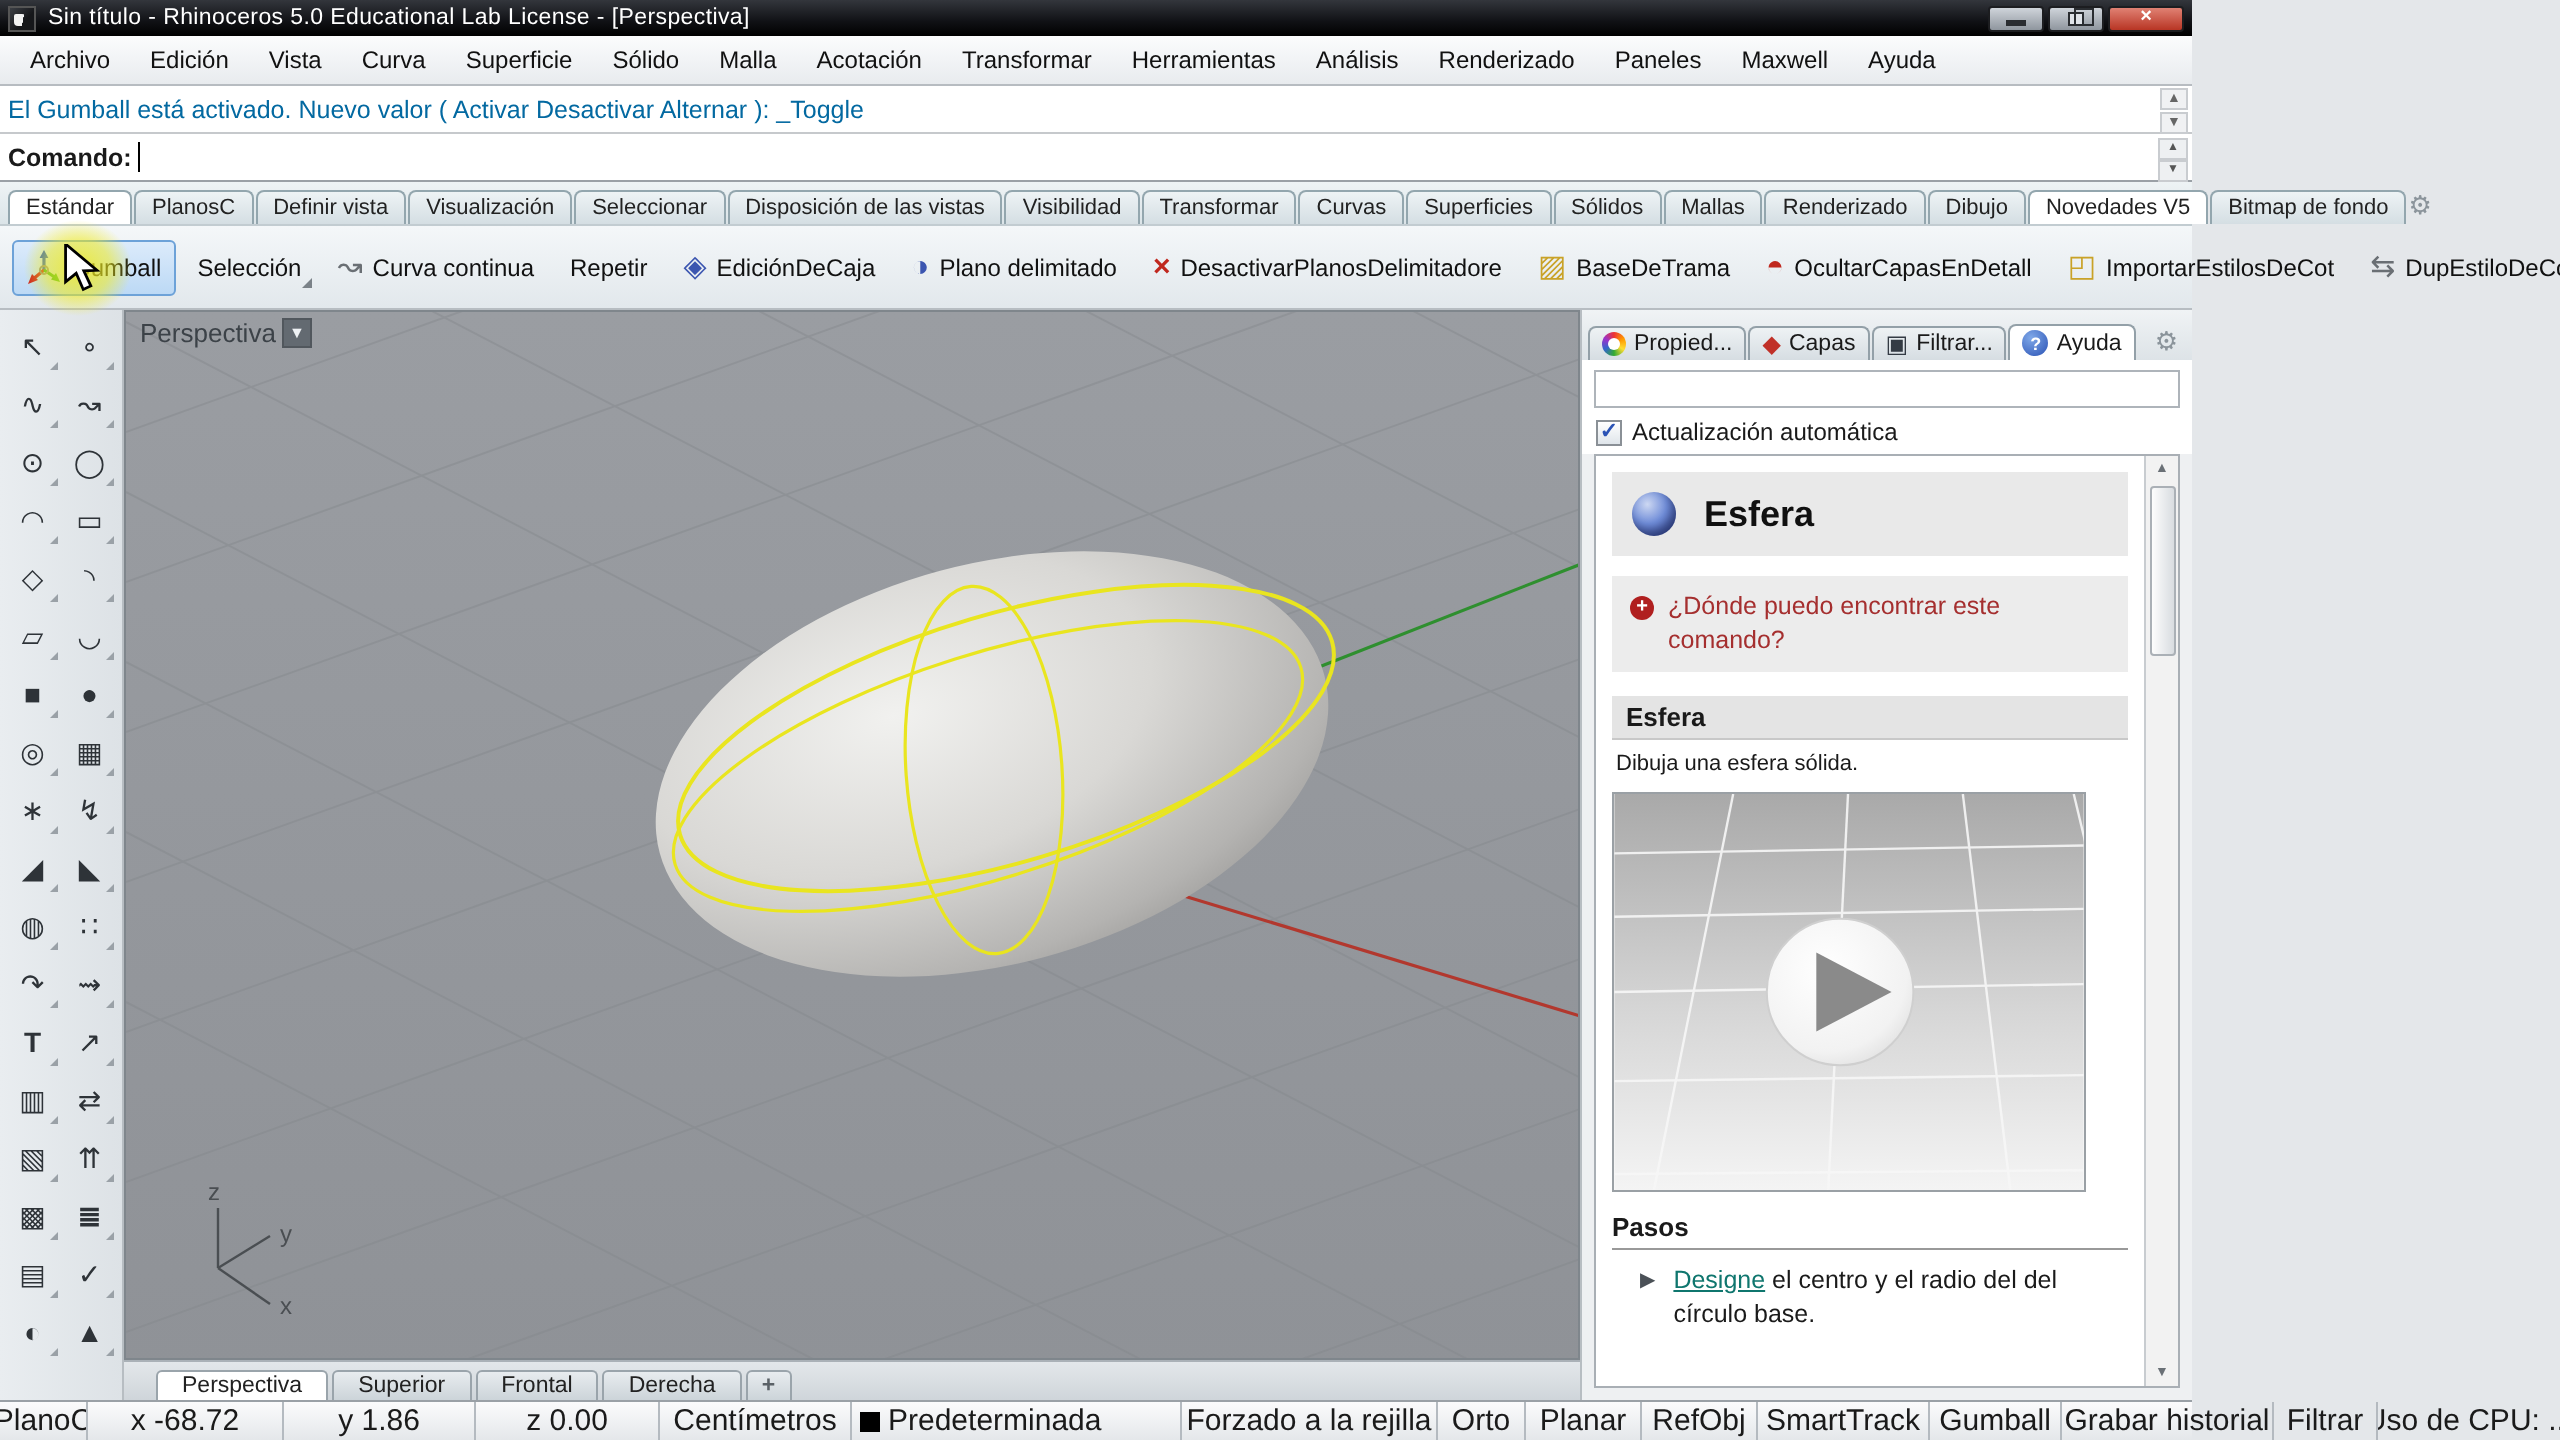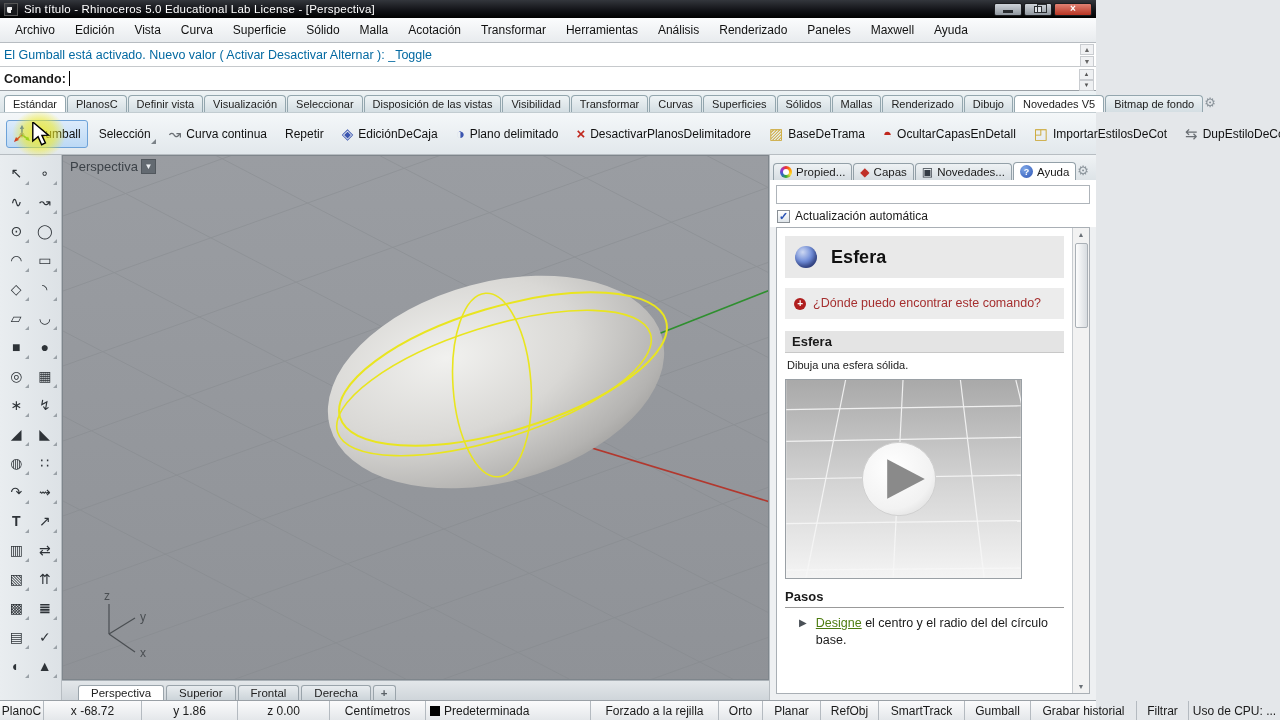--- a/index.html
+++ b/index.html
@@ -88,29 +88,29 @@
   .help-find { background:#ececec; margin-top:10px; padding:7px 9px; display:flex; gap:7px; align-items:flex-start; }
   .plus-ico { width:12px; height:12px; flex:0 0 12px; border-radius:50%; background:#b01f1f; color:#fff; font-size:10px; font-weight:bold; display:flex; align-items:center; justify-content:center; line-height:1; margin-top:3px;}
   .help-find a { color:#a52f2f; font-size:12.5px; text-decoration:none; line-height:1.35; }
   .help-sec { background:#e4e4e4; margin-top:12px; padding:3px 7px; font-weight:bold; font-size:13px; border-bottom:1px solid #c8c8c8; }
   .help-desc { padding:6px 2px; font-size:11px; }
   .vid { width:237px; height:200px; border:1px solid #9aa0a5; margin:2px 0 10px 0; display:block; }
   .steps-title { font-weight:bold; font-size:13px; border-bottom:1px solid #999; padding-bottom:3px; margin-top:4px; }
   .step { display:flex; gap:9px; margin-top:7px; padding-left:14px; }
   .step .bullet { color:#4b5157; font-size:10px; margin-top:2px; }
   .step .body { font-size:12.5px; line-height:1.35; }
-  a.redlink { color:#4d7c0f; text-decoration:underline; }
+  a.redlink { color:#0f766e; text-decoration:underline; }
   a.redlink.bold { font-weight:bold; }
   .pscroll { position:absolute; right:0; top:0; bottom:0; width:17px; background:#f2f2f2; border-left:1px solid #c8ccd0; display:flex; flex-direction:column; align-items:center; }
   .pscroll .arr { font-size:7px; color:#6a7076; padding:3px 0; }
   .pscroll .thumb { width:13px; height:85px; margin-top:2px; background:linear-gradient(90deg,#fdfdfd,#d8dce0); border:1px solid #aab0b6; border-radius:2px; }
   .pscroll .spacer { flex:1; }
 
   
-  .statusbar { flex:0 0 20px; background:linear-gradient(#fbfbfc,#e4e7ea); border-top:1px solid #9aa0a6; display:flex; font-size:12px; align-items:stretch;text-align:center; }
+  .statusbar { flex:0 0 20px; background:linear-gradient(#fbfbfc,#e4e7ea); border-top:1px solid #9aa0a6; display:flex; font-size:15px; align-items:stretch;text-align:center; }
   .pane { border-right:1px solid #b4bac0; display:flex; align-items:center; justify-content:center; gap:4px; white-space:nowrap; overflow:hidden; }
   .swatch { width:10px; height:10px; background:#000; flex:0 0 10px; }
 
   
   .hl { position:absolute; left:12px; top:110px; width:54px; height:48px; border-radius:50%; background:radial-gradient(closest-side, rgba(240,235,30,.85), rgba(240,235,30,.55) 60%, rgba(240,235,30,0)); z-index:50; pointer-events:none; }
   .cursor { position:absolute; left:30px; top:122px; z-index:51; pointer-events:none; }
 </style>
 </head>
 <body>
 
@@ -361,21 +361,21 @@
         <span class="ptab">
           <span class="pico-props"></span>
           <span>Propied...</span>
         </span>
         <span class="ptab">
           <span class="pico-capas">◆</span>
           <span>Capas</span>
         </span>
         <span class="ptab">
           <span class="pico-vis">▣</span>
-          <span>Novedades...</span>
+          <span>Filtrar...</span>
         </span>
         <span class="ptab active">
           <span class="pico-help">?</span>
           <span>Ayuda</span>
         </span>
         <span class="gear">⚙</span>
       </div>
       <div class="psearch-row">
         <input class="psearch" type="text" value="" style="">
       </div>

